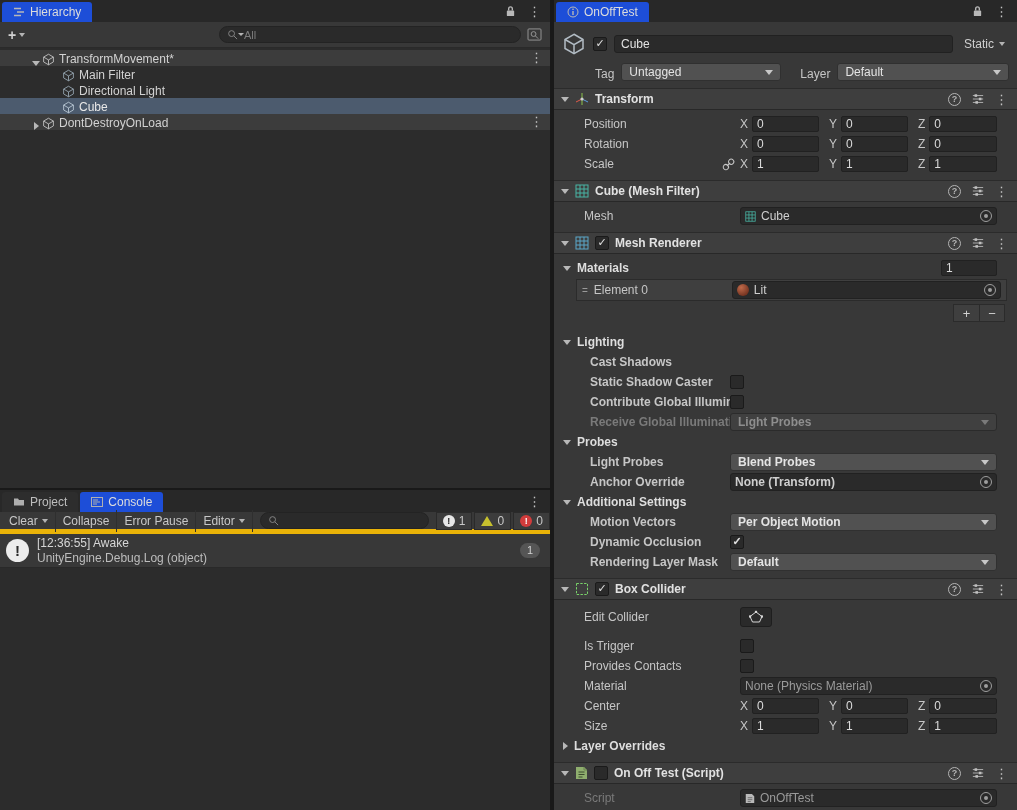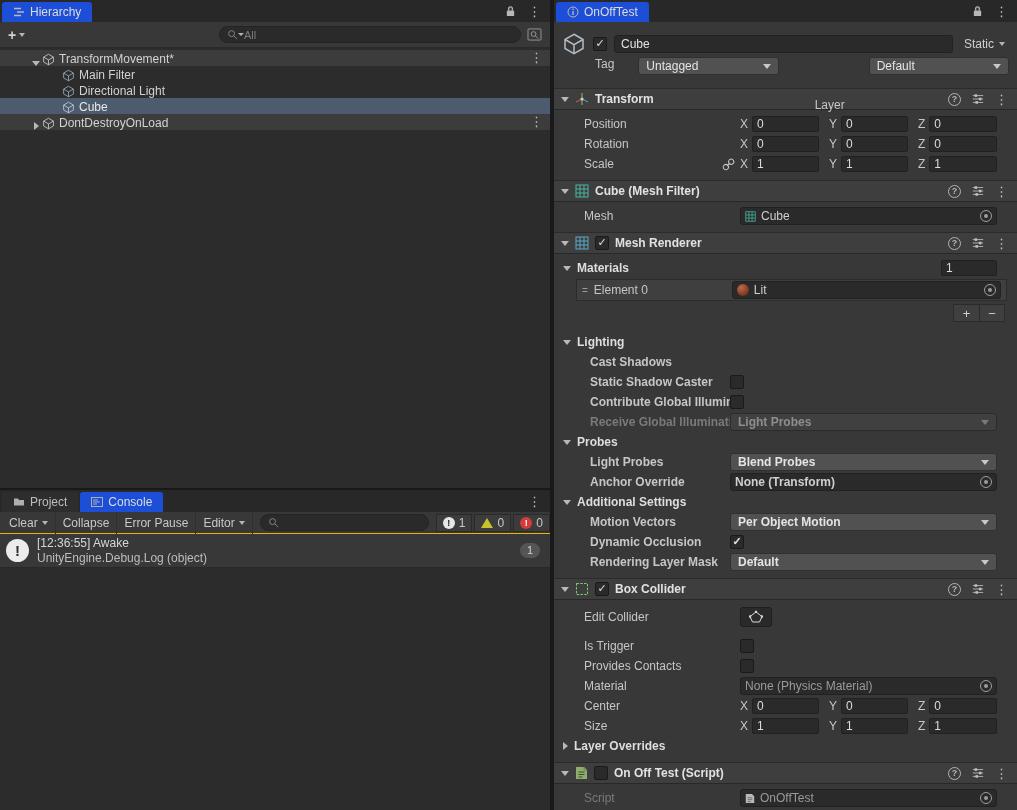--- a/index.html
+++ b/index.html
@@ -32,39 +32,39 @@
   .trow.scene { background:#3c3c3c; }
   .trow.selected { background:#4c5b6e; color:#e8e8e8; }
   .trow .t-arrow { width:12px; margin-left:30px; display:flex; justify-content:center; }
   .trow.child { padding-left:62px; }
   .trow .t-label { margin-left:4px; white-space:nowrap; }
   .trow .kebab { position:absolute; right:7px; top:1px; }
   .tri-down { width:0; height:0; border-left:4px solid transparent; border-right:4px solid transparent; border-top:5px solid #b8b8b8; }
   .tri-right { width:0; height:0; border-top:4px solid transparent; border-bottom:4px solid transparent; border-left:5px solid #b8b8b8; }
 
   
-  .console-toolbar { height:22px; background:#383838; border-bottom:1px solid #eab308; display:flex; align-items:center; padding:0 2px; color:#c8c8c8; }
+  .console-toolbar { height:22px; background:#383838; border-bottom:5px solid #eab308; display:flex; align-items:center; padding:0 2px; color:#c8c8c8; }
   .tbtn { display:flex; align-items:center; gap:4px; padding:0 7px; height:22px; border-right:1px solid #2f2f2f; white-space:nowrap; }
   .c-search { flex:1; margin:0 7px; }
   .count-btn { display:flex; align-items:center; gap:4px; padding:0 6px; height:18px; background:#3c3c3c; border:1px solid #2a2a2a; margin-right:2px; }
   .icon-info { width:12px; height:12px; border-radius:50%; background:#e6e6e6; color:#222; font-size:9px; font-weight:bold; display:flex; align-items:center; justify-content:center; }
   .icon-warn { width:0; height:0; border-left:6px solid transparent; border-right:6px solid transparent; border-bottom:10px solid #c7c12e; }
   .icon-err { width:12px; height:12px; border-radius:50%; background:#d23c3c; color:#fff; font-size:9px; font-weight:bold; display:flex; align-items:center; justify-content:center; }
   .console-log { background:#2c2c2c; height:100%; }
   .log-row { height:34px; background:#383838; border-bottom:1px solid #292929; display:flex; align-items:center; padding:0 10px 0 6px; gap:8px; }
   .log-big-icon { width:23px; height:23px; border-radius:50%; background:#ececec; color:#2a2a2a; font-weight:bold; font-size:15px; display:flex; align-items:center; justify-content:center; flex:none; }
   .log-lines { line-height:15px; }
   .log-line1 { color:#d6d6d6; }
   .log-line2 { color:#bdbdbd; }
   .badge-pill { margin-left:auto; background:#555555; border-radius:8px; font-size:11px; color:#d2d2d2; padding:0 7px; height:15px; line-height:15px; }
 
   
   .ins-head { padding:9px 8px 7px 8px; }
   .head-row1 { display:flex; align-items:center; gap:7px; height:26px; }
-  .head-row2 { display:flex; align-items:flex-start; gap:24px; height:24px; padding-left:33px; }
+  .head-row2 { display:flex; align-items:flex-end; gap:7px; height:24px; padding-left:33px; }
   .name-input { flex:1; min-width:0; height:18px; background:#2a2a2a; border:1px solid #212121; border-radius:3px; color:#e2e2e2; font-size:12px; padding:0 6px; font-family:inherit; outline:none; }
   .static-dd { display:flex; align-items:center; gap:5px; color:#d0d0d0; padding:0 4px; }
   .mini-lbl { color:#c6c6c6; }
 
   .dropdown { flex:1; min-width:0; height:18px; background:#515151; border:1px solid #303030; border-radius:3px; display:flex; align-items:center; padding:0 7px; color:#e4e4e4; gap:4px; }
   .dropdown .dd-arrow { margin-left:auto; width:0; height:0; border-left:4px solid transparent; border-right:4px solid transparent; border-top:5px solid #c8c8c8; }
   .dropdown.disabled { background:#404040; border-color:#2b2b2b; color:#8e8e8e; }
   .dropdown.disabled .dd-arrow { border-top-color:#7a7a7a; }
 
   .objfield { flex:1; min-width:0; height:18px; background:#2a2a2a; border:1px solid #212121; border-radius:3px; display:flex; align-items:center; padding:0 4px 0 4px; color:#cfcfcf; gap:5px; }

